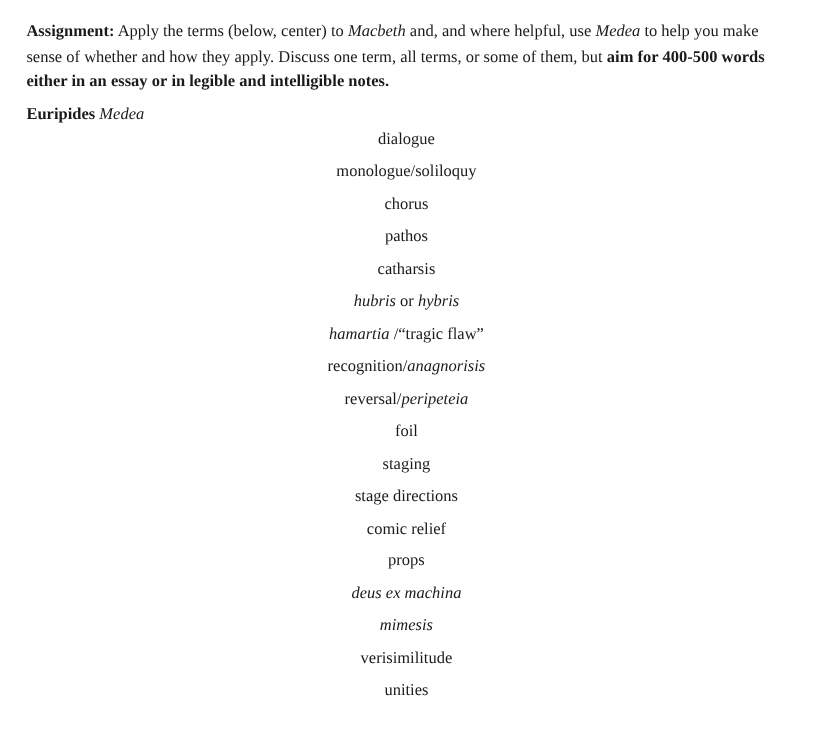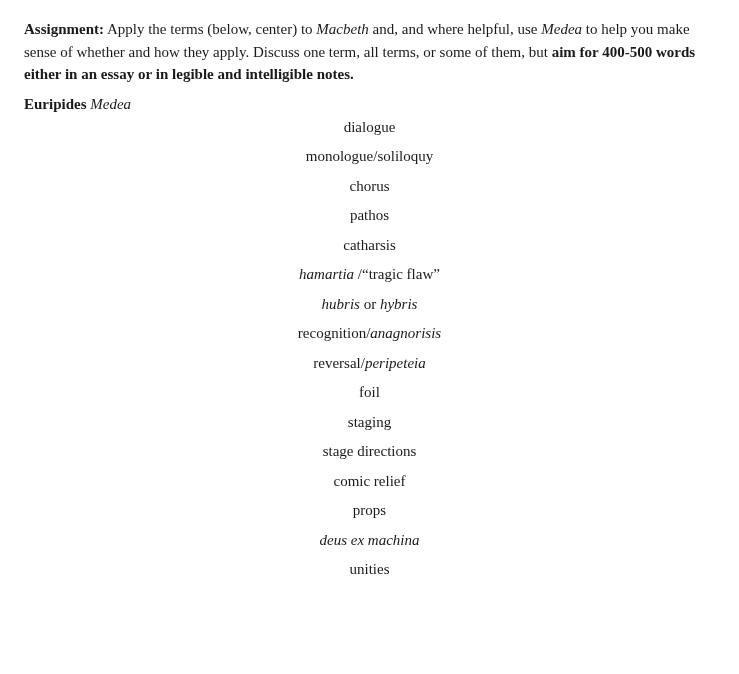--- a/index.html
+++ b/index.html
@@ -69,24 +69,26 @@
     </div>
   </div>
 </div>
 
 <div class="terms-list">
   <span class="term-item">dialogue</span>
   <span class="term-item">monologue/soliloquy</span>
   <span class="term-item">chorus</span>
   <span class="term-item">pathos</span>
   <span class="term-item">catharsis</span>
+  <span class="term-item"><em>hubris</em> or <em>hybris</em></span>
   <span class="term-item"><em>hamartia</em> /“tragic flaw”</span>
-  <span class="term-item"><em>hubris</em> or <em>hybris</em></span>
   <span class="term-item">recognition/<em>anagnorisis</em></span>
   <span class="term-item">reversal/<em>peripeteia</em></span>
   <span class="term-item">foil</span>
   <span class="term-item">staging</span>
   <span class="term-item">stage directions</span>
   <span class="term-item">comic relief</span>
   <span class="term-item">props</span>
   <span class="term-item"><em>deus ex machina</em></span>
+  <span class="term-item"><em>mimesis</em></span>
+  <span class="term-item">verisimilitude</span>
   <span class="term-item">unities</span>
 </div>
 
 </body></html>

